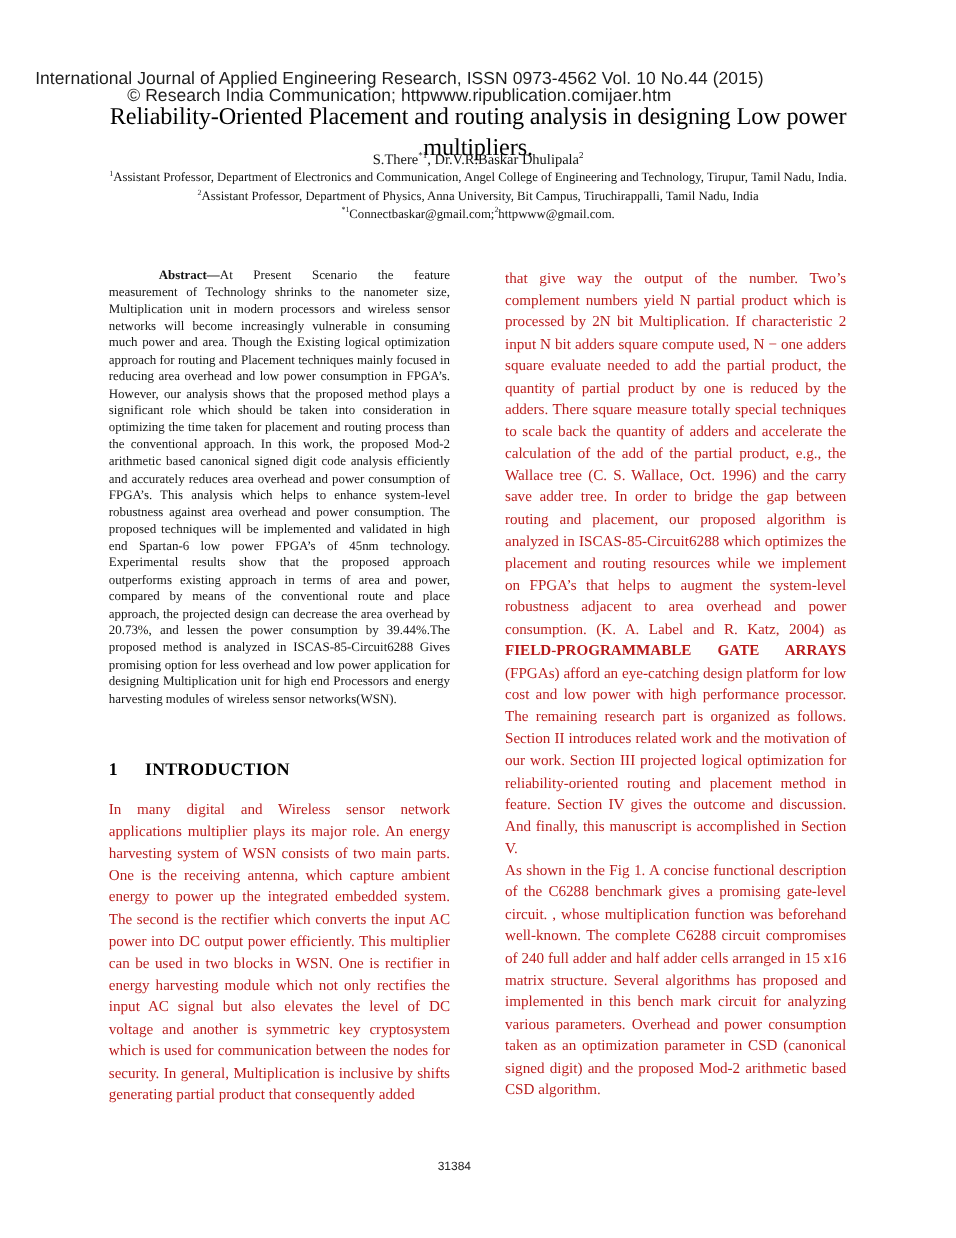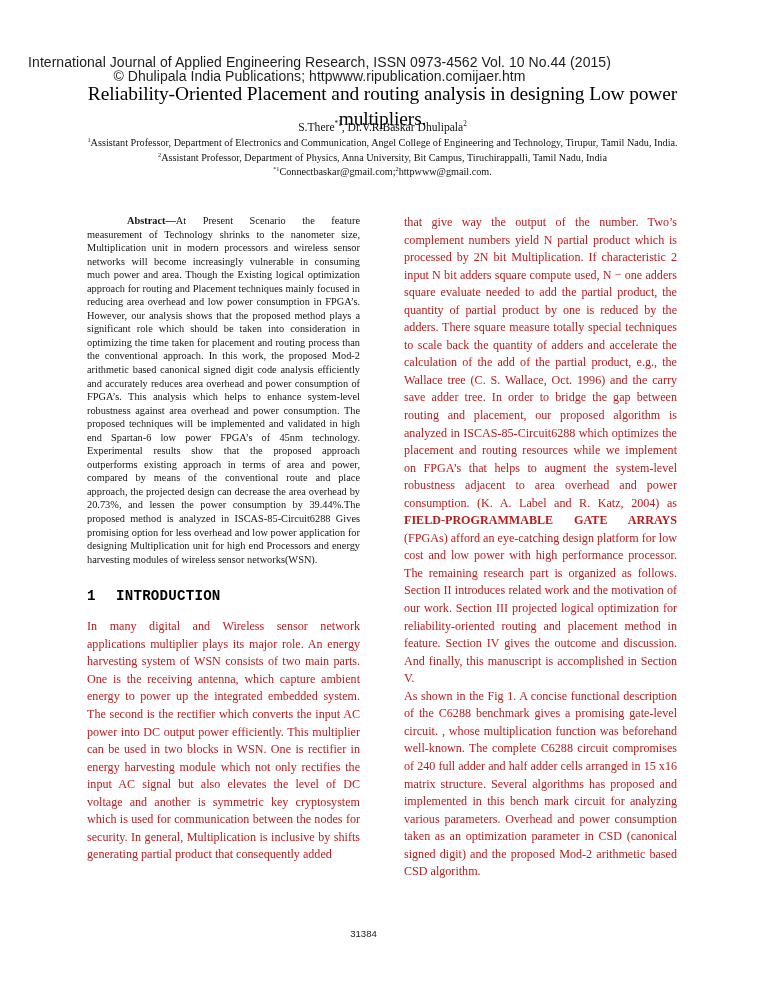--- a/index.html
+++ b/index.html
@@ -110,23 +110,22 @@
   }
   .abstract-para .abs-label {
     font-weight: bold;
     margin-left: 40px;
   }
 
   .section-heading {
     font-size: 14.2px;
     font-weight: bold;
     color: #000;
-    margin: 22px 0 14px 0;
+    margin: 42px 0 14px 0;
     letter-spacing: 0.2px;
-    font-family: Liberation Mono, monospace;
   }
   .section-heading .sec-num {
     display: inline-block;
     width: 29px;
   }
 
   .body-para {
     font-size: 12.1px;
     line-height: 17.55px;
     text-align: justify;
@@ -150,21 +149,21 @@
     color: #222;
   }
 </style>
 </head>
 <body>
 
 <div class="page">
 
   <div class="running-head">
     <div class="line1">International Journal of Applied Engineering Research, ISSN 0973-4562 Vol. 10 No.44 (2015)</div>
-    <div class="line2">© Dhulipala India Publications; httpwww.ripublication.comijaer.htm</div>
+    <div class="line2">© Research India Communication; httpwww.ripublication.comijaer.htm</div>
   </div>
 
   <h1 class="paper-title">Reliability-Oriented Placement and routing analysis in designing Low power multipliers.</h1>
 
   <div class="authors-block">
     <div class="author-line"><span>S.There</span><sup>*1</sup><span>, Dr.V.R.Baskar Dhulipala</span><sup>2</sup></div>
     <div class="affil affil-1"><sup>1</sup><span>Assistant Professor, Department of Electronics and Communication, Angel College of Engineering and Technology, Tirupur, Tamil Nadu, India.</span></div>
     <div class="affil affil-2"><sup>2</sup><span>Assistant Professor, Department of Physics, Anna University, Bit Campus, Tiruchirappalli, Tamil Nadu, India</span></div>
     <div class="emails"><sup>*1</sup><span>Connectbaskar@gmail.com;</span><sup>2</sup><span>httpwww@gmail.com.</span></div>
   </div>

